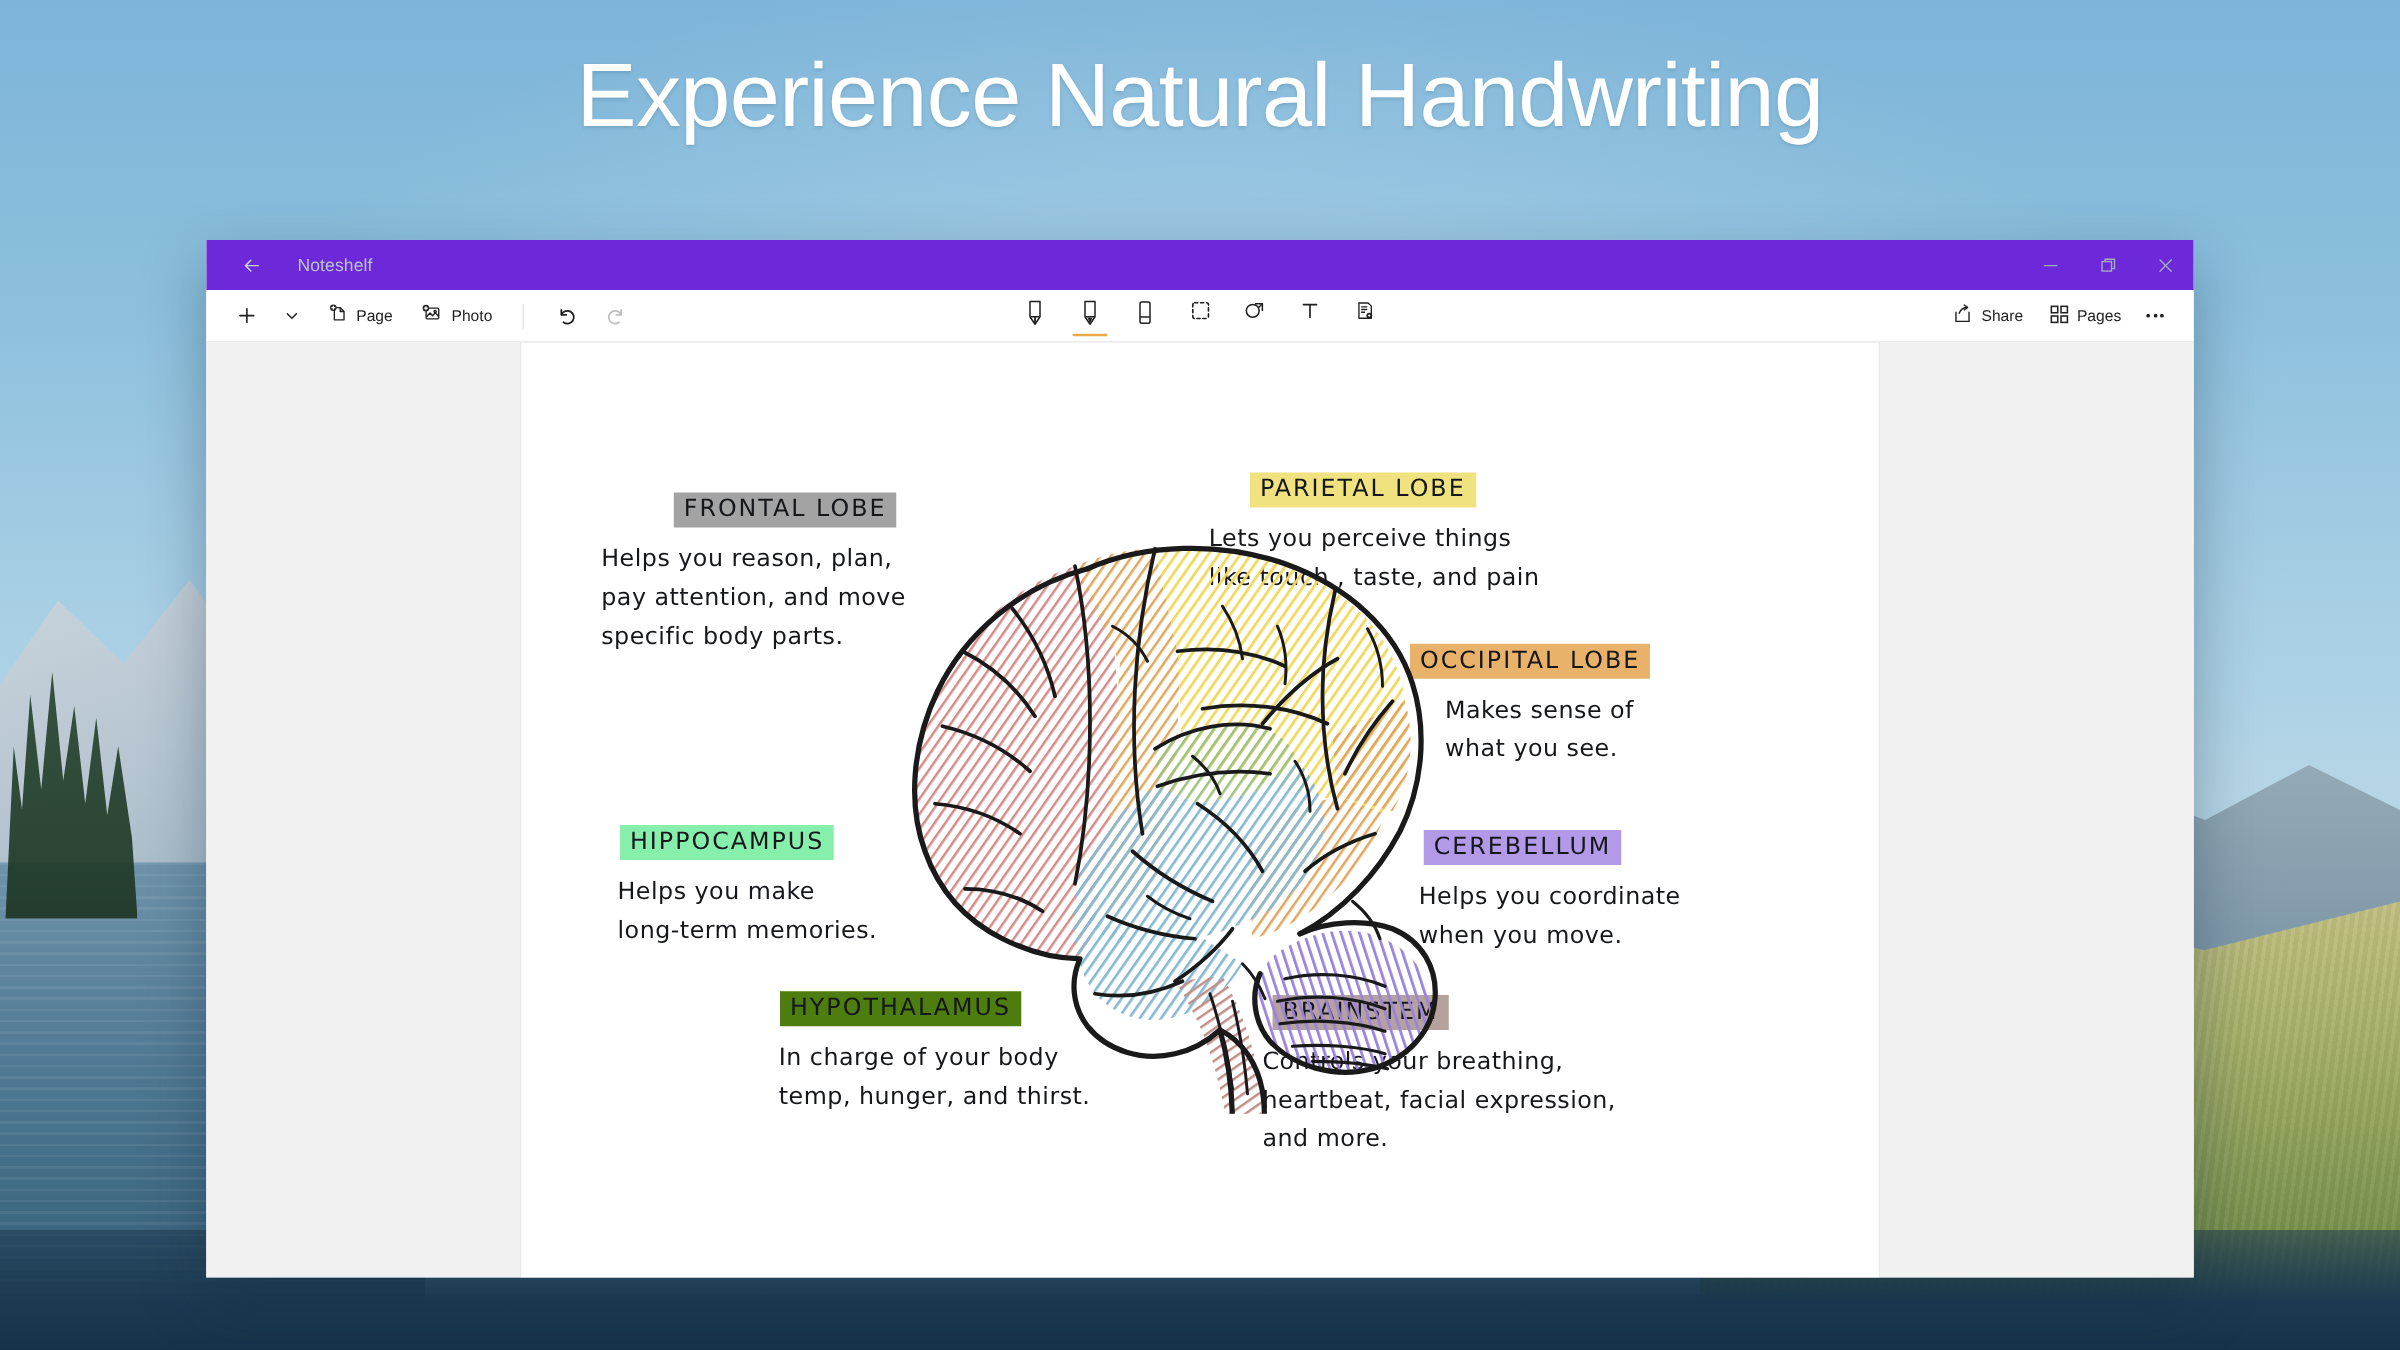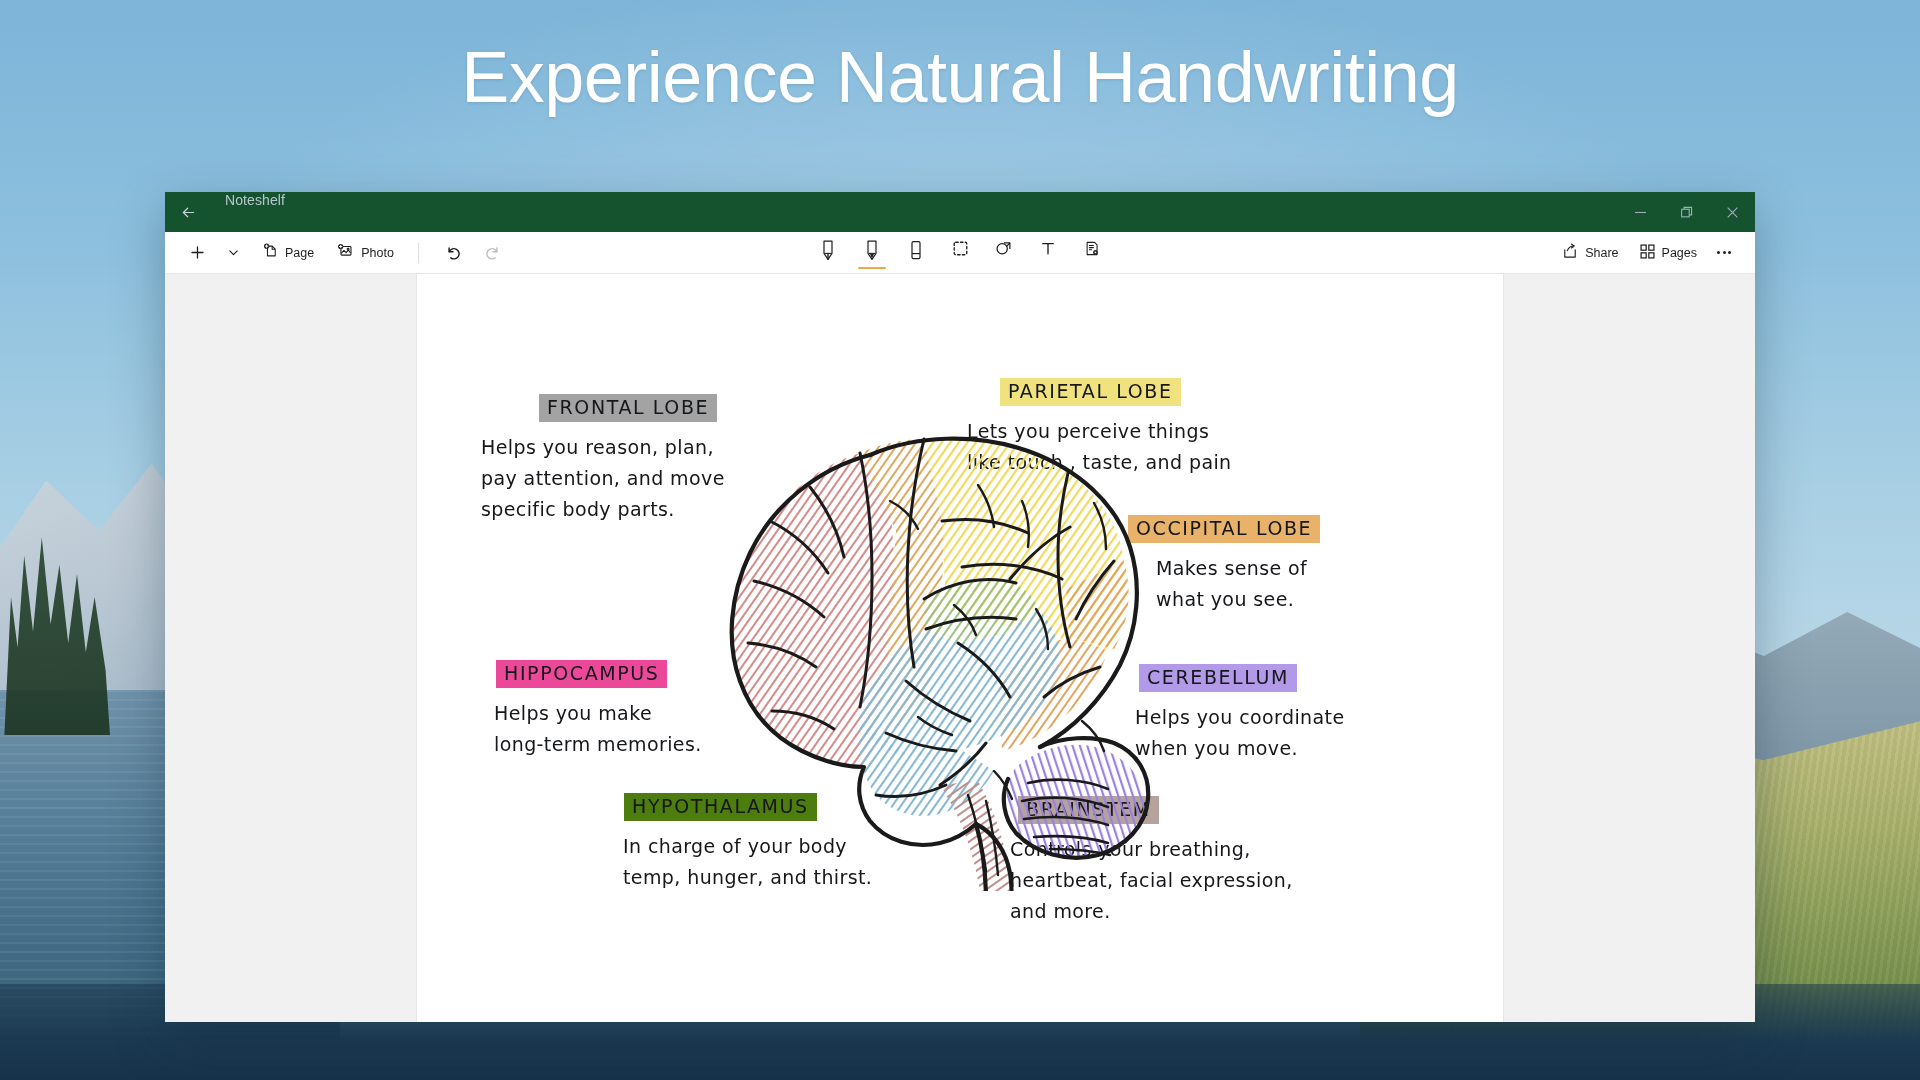--- a/index.html
+++ b/index.html
@@ -84,23 +84,24 @@
     width: 1590px; height: 830px;
     background: #ffffff;
     box-shadow: 0 18px 46px rgba(15,40,60,.34);
     overflow: hidden;
     display: flex; flex-direction: column;
   }
 
   
   .titlebar {
     height: 40px; flex: 0 0 40px;
-    background: #14532d;
-    display: flex; 
+    background: #6d28d9;
+    display: flex; align-items: center;
     position: relative;
+    padding-left: 13px;
   }
   .tb-back {
     width: 46px; height: 40px;
     display: flex; align-items: center; justify-content: center;
     color: #c9d4dd;
   }
   .tb-back svg { width: 17px; height: 17px; }
   .tb-title {
     color: #b9c6d1; font-size: 14px; margin-left: 14px; letter-spacing: .1px;
   }
@@ -406,21 +407,21 @@
 like touch , taste, and  pain</div>
 
       <div class="note-label" style="left: 711px; top: 241px; background: rgb(232, 178, 106);">OCCIPITAL  LOBE</div>
       <div class="note-body" style="left:739px; top:279px; width:250px;">Makes sense of
 what  you see.</div>
 
       <div class="note-label" style="left: 722px; top: 390px; background: rgb(179, 154, 232);">CEREBELLUM</div>
       <div class="note-body" style="left:718px; top:428px; width:260px;">Helps you  coordinate
 when you  move.</div>
 
-      <div class="note-label" style="left: 79px; top: 386px; background: #ec4899;">HIPPOCAMPUS</div>
+      <div class="note-label" style="left: 79px; top: 386px; background: #86efac;">HIPPOCAMPUS</div>
       <div class="note-body" style="left:77px; top:424px; width:260px;">Helps you make
 long-term  memories.</div>
 
       <div class="note-label" style="left: 207px; top: 519px; background: #4d7c0f;">HYPOTHALAMUS</div>
       <div class="note-body" style="left:206px; top:557px; width:270px;">In charge  of  your body
 temp, hunger, and thirst.</div>
 
       <div class="note-label" style="left: 601px; top: 522px; background: rgb(181, 162, 156);">BRAINSTEM</div>
       <div class="note-body" style="left:593px; top:560px; width:300px;">Controls  your  breathing,
 heartbeat, facial  expression,

